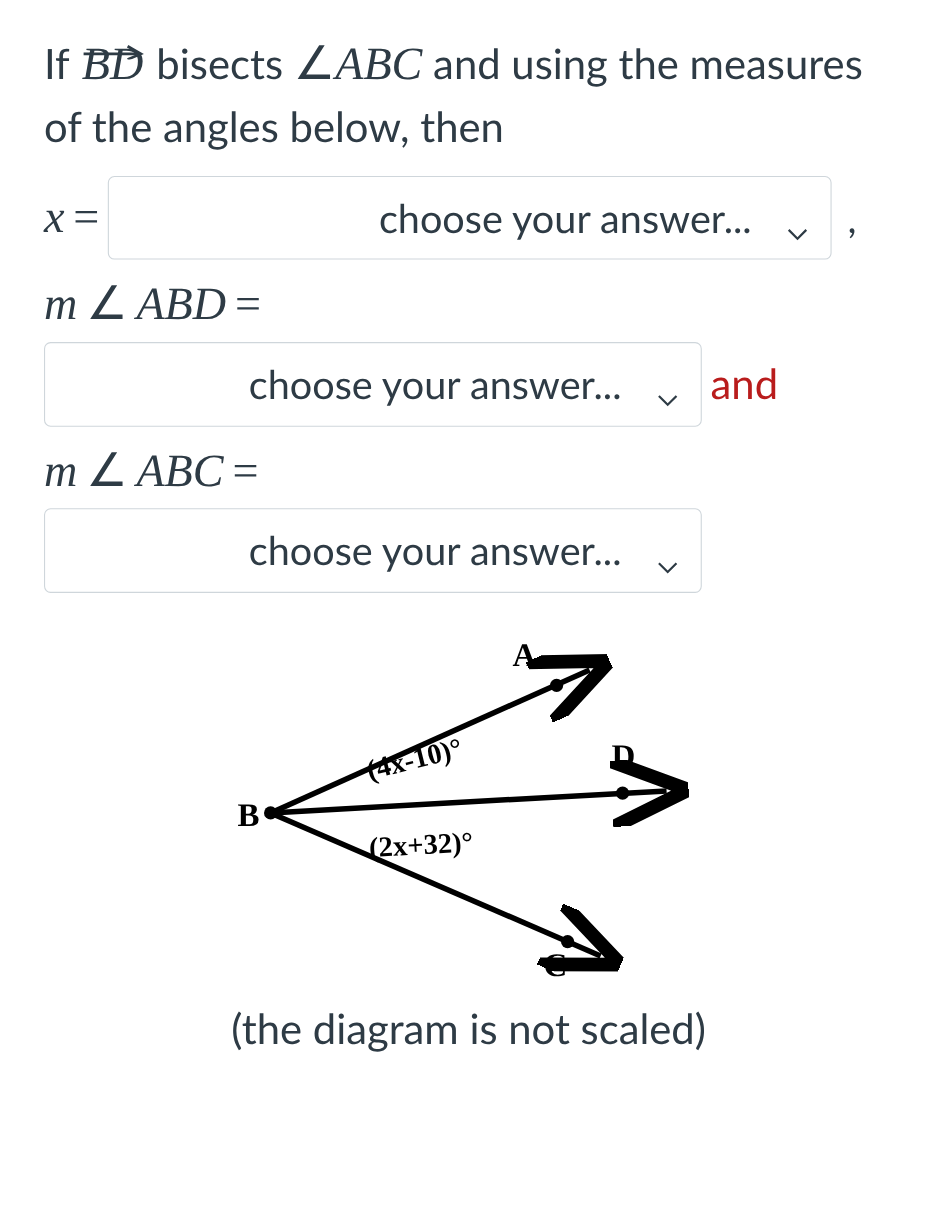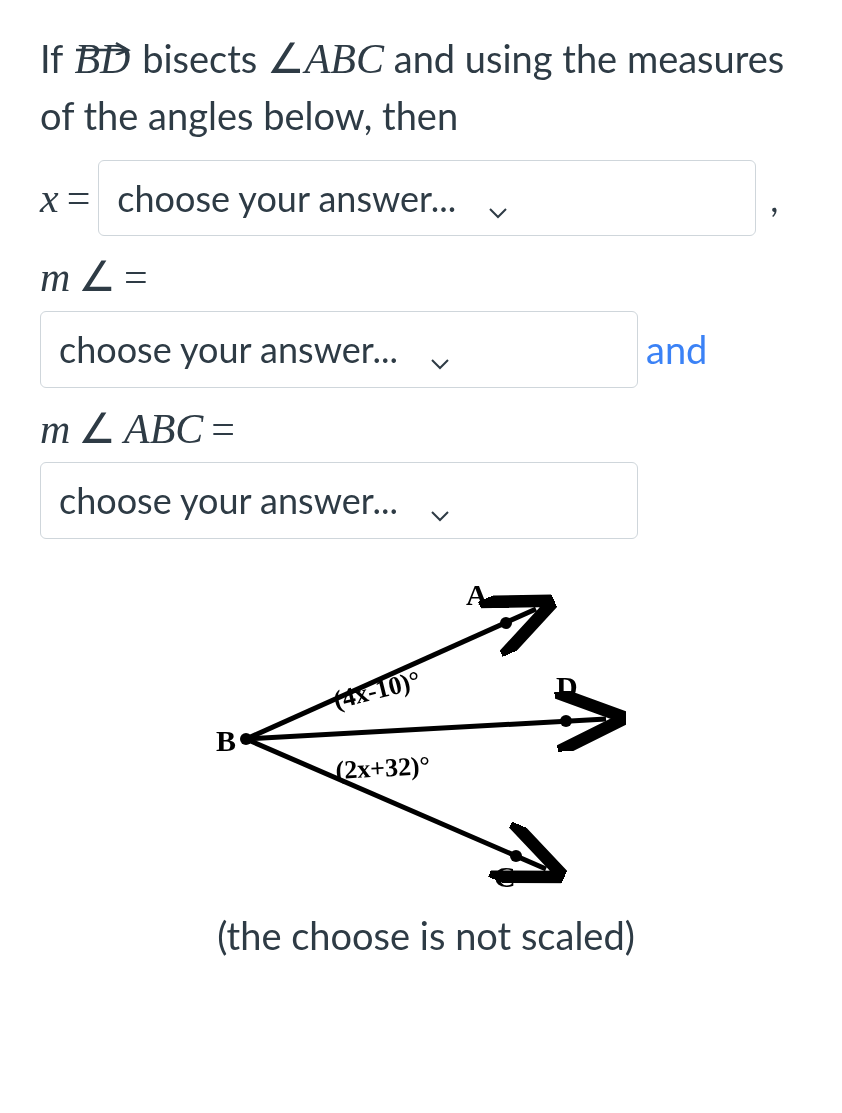--- a/index.html
+++ b/index.html
@@ -44,40 +44,40 @@
   .eq-line {
     margin-top: 12px;
     display: flex;
     align-items: center;
     flex-wrap: wrap;
     gap: 8px;
   }
   .dropdown {
     display: inline-flex;
     align-items: center;
-    justify-content: flex-start;
+    justify-content: flex-end;
     border: 1px solid #cfd6db;
     border-radius: 6px;
     padding: 12px 18px;
     font-size: 36px;
     color: #2e3b45;
     background: #fff;
     cursor: pointer;
     min-width: 0;
   }
   .dropdown .chev {
     margin-left: 30px;
     width: 24px;
     height: 24px;
     flex: 0 0 auto;
   }
   .dropdown .chev svg { width:100%; height:100%; }
   .dd-wide { width: 620px; }
   .dd-mid { width: 560px; }
-  .trail-text { font-size: 38px; color:#3b82f6; }
+  .trail-text { font-size: 38px; color:#b91c1c; }
   .diagram-wrap {
     margin-top: 30px;
     display:flex;
     flex-direction:column;
     align-items:center;
   }
   .diagram-row {
     display:flex;
     align-items:center;
     gap: 20px;
@@ -132,20 +132,21 @@
           <polyline points="4,8 12,16 20,8" fill="none" stroke="#2e3b45" stroke-width="2"></polyline>
         </svg>
     </span>
   </div>
   <span class="comma">,</span>
 </div>
 
 <div class="eq-line">
   <span class="math-it">m</span>
     <span class="angle">∠</span>
+    <span class="math-it">ABD</span>
   <span class="angle" style="font-style:normal"> =</span>
 </div>
 <div class="eq-line" style="margin-top:4px;">
   <div class="dropdown dd-mid">
     <span>choose your answer...</span>
     <span class="chev">
       <svg viewBox="0 0 24 24">
           <polyline points="4,8 12,16 20,8" fill="none" stroke="#2e3b45" stroke-width="2"></polyline>
         </svg>
     </span>
@@ -193,14 +194,14 @@
       <line x1="40" y1="170" x2="340" y2="300" stroke="#000" stroke-width="5" marker-end="url(#ah)"></line>
       <circle cx="310" cy="287" r="6" fill="#000"></circle>
       <text x="288" y="318" class="hand-label">C</text>
 
       <text x="130" y="140" class="hand-label-sm" transform="rotate(-14 130 140)">(4x-10)°</text>
       <text x="130" y="210" class="hand-label-sm" transform="rotate(-3 130 210)">(2x+32)°</text>
     </svg>
 
   </div>
 
-  <div class="caption">(the choose is not scaled)</div>
+  <div class="caption">(the diagram is not scaled)</div>
 </div>
 
 </body></html>

